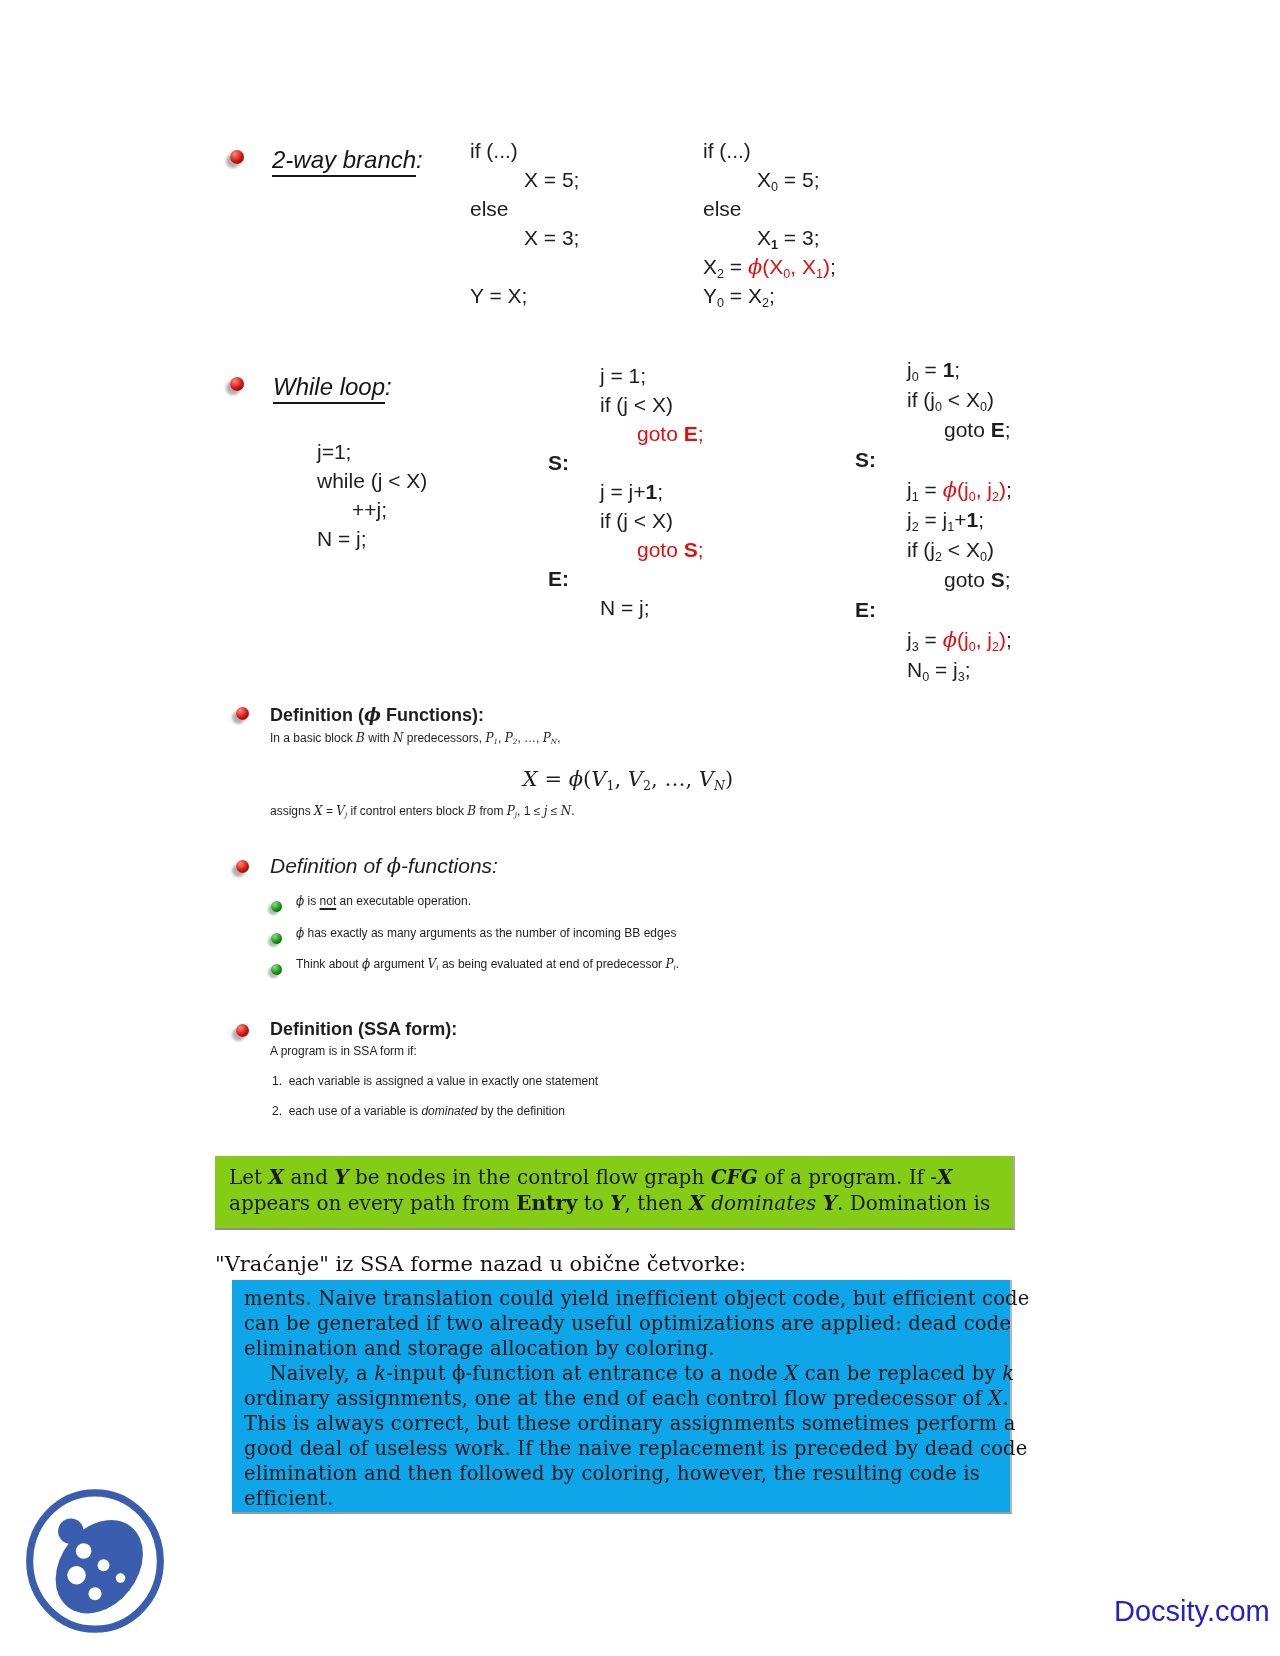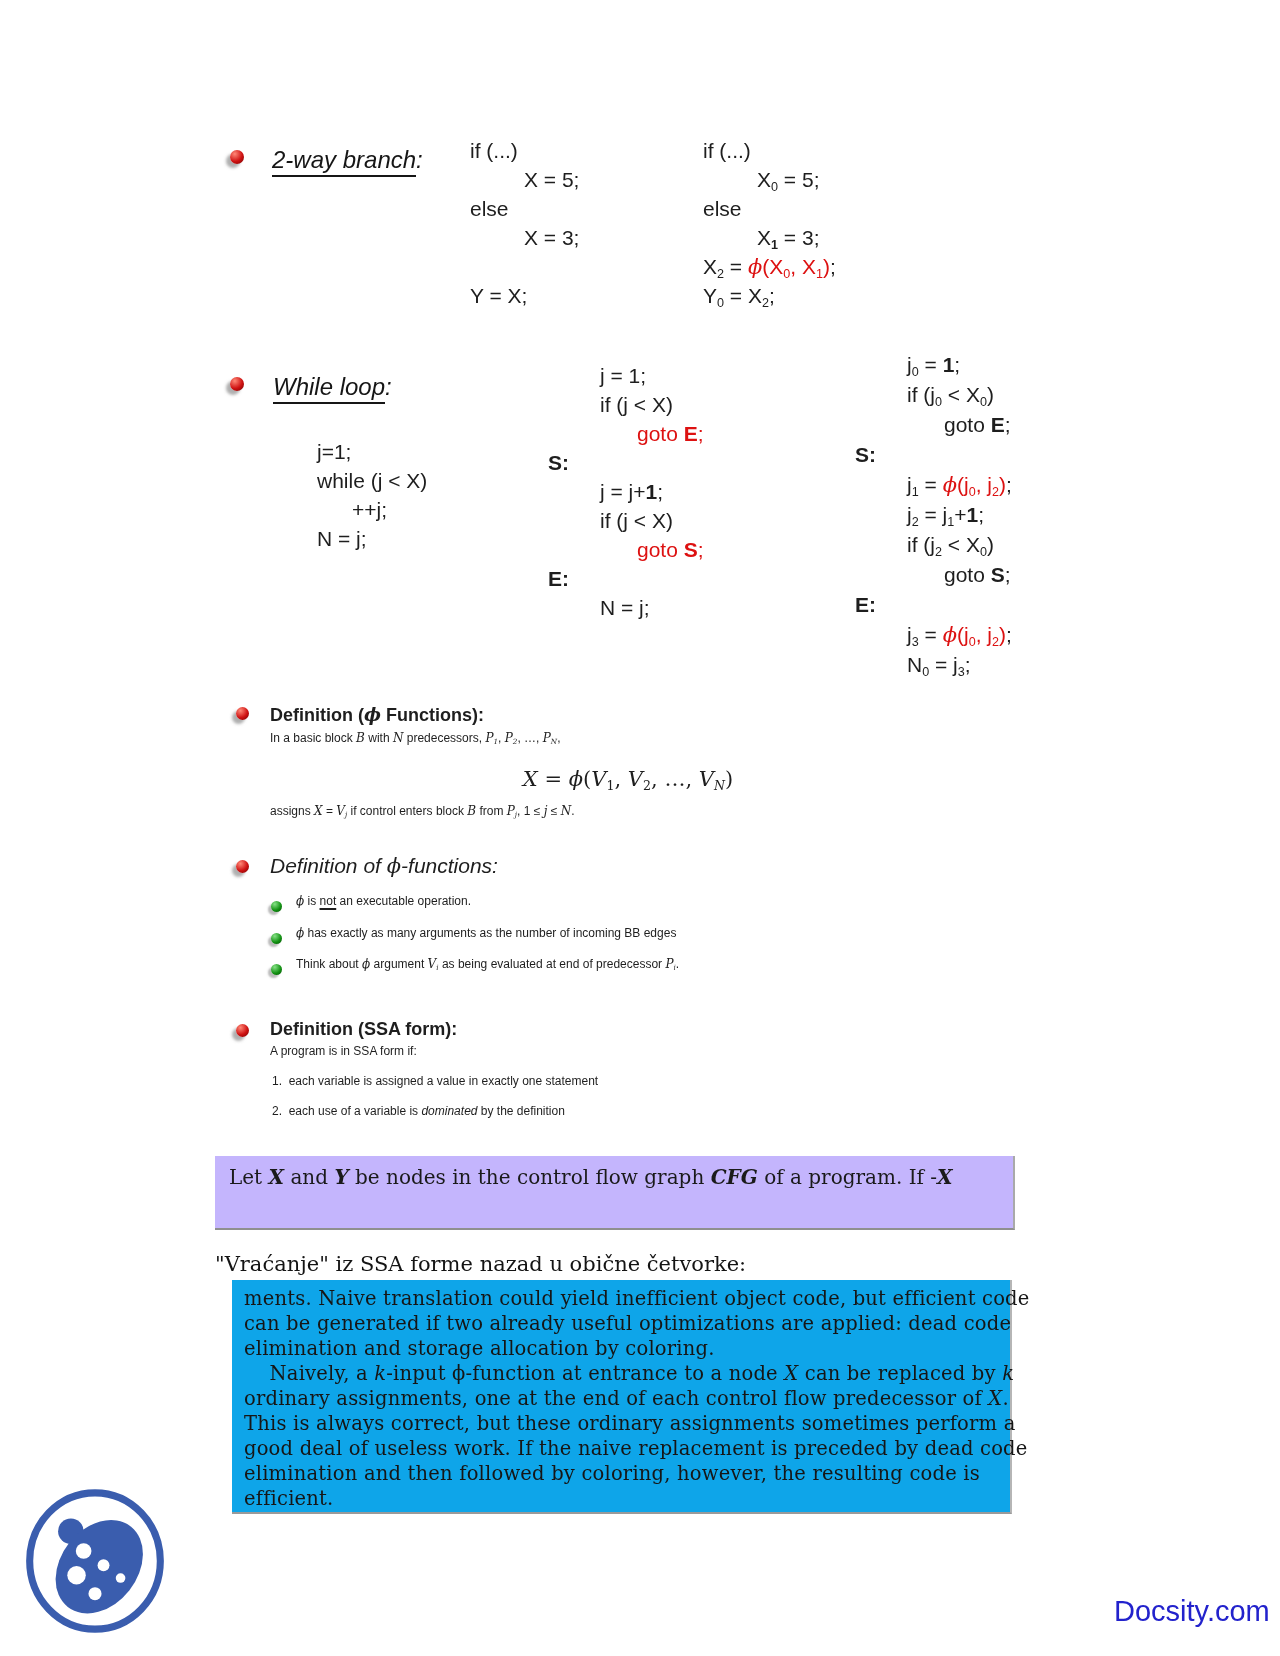--- a/index.html
+++ b/index.html
@@ -4,21 +4,21 @@
 <style>
   html,body{margin:0;padding:0;}
   body{
     width:1280px;height:1656px;background:#ffffff;position:relative;
     font-family:"Liberation Sans","DejaVu Sans",sans-serif;color:#1e1e1e;
     overflow:hidden;
   }
   .abs{position:absolute;}
   
   .ln{white-space:pre;height:29px;line-height:29px;}
-  .lh30 .ln{height:30px;line-height:30px;}
+  .lh30 .ln{height:30px;line-height:40px;}
   .lh26 .ln{height:26px;line-height:26px;}
   .lh25 .ln{height:25px;line-height:25px;}
   .codecol{position:absolute;font-size:21px;}
   
   .s1{padding-left:54px;}
   .s1a{padding-left:35px;}
   .st{padding-left:52px;}
   .st2{padding-left:89px;}
   
   .b{font-weight:bold;}
@@ -35,21 +35,21 @@
   .bodytext{position:absolute;font-size:12px;white-space:pre;}
   
   .bullet{position:absolute;border-radius:50%;}
   .bullet.red14{width:14px;height:14px;background:radial-gradient(circle at 34% 28%,#ff8877,#cf1212 55%,#6e0000);box-shadow:-4px 4px 3px rgba(110,110,110,.55);}
   .bullet.red12{width:13px;height:13px;background:radial-gradient(circle at 34% 28%,#ff8877,#cf1212 55%,#6e0000);box-shadow:-4px 4px 3px rgba(110,110,110,.55);}
   .bullet.green{width:11px;height:11px;background:radial-gradient(circle at 34% 28%,#86e286,#129012 58%,#044d04);box-shadow:-3px 3px 2px rgba(120,120,120,.5);}
   
   .formula{position:absolute;left:258px;width:740px;text-align:center;font-size:21px;
     font-family:"DejaVu Serif","Liberation Serif",serif;white-space:pre;}
   
-  .scanbox{position:absolute;background:#c4b5fd;border-right:2px solid #a9a9a9;border-bottom:2px solid #8f8f8f;
+  .scanbox{position:absolute;background:#84cc16;border-right:2px solid #a9a9a9;border-bottom:2px solid #8f8f8f;
     font-family:"DejaVu Serif","Liberation Serif",serif;color:#1a1a1a;}
   .scanbox2{position:absolute;background:#0ea5e9;border-right:2px solid #b5b5b5;border-bottom:2px solid #9a9a9a;
     font-family:"DejaVu Serif","Liberation Serif",serif;color:#161616;letter-spacing:0.2px;}
   .serifhead{position:absolute;font-family:"DejaVu Serif","Liberation Serif",serif;font-size:21px;white-space:pre;color:#141414;}
   .docsity-link{position:absolute;left:1103px;top:1595px;font-size:29px;color:#2222cc;cursor:pointer;margin-left:11px;}
 </style>
 </head>
 <body>
 
 <span class="bullet red14 abs" style="left:230px;top:150px;"></span>
@@ -121,20 +121,21 @@
 <div class="bodytext" style="left:296px;top:957px;"><span>Think about </span><span class="m">ϕ</span><span> argument </span><span class="m">V</span><span class="m sub">i</span><span> as being evaluated at end of predecessor </span><span class="m">P</span><span class="m sub">i</span><span>.</span></div>
 
 <span class="bullet red12 abs" style="left:236px;top:1024px;"></span>
 <div class="h-bold" style="left:270px;top:1019px;"><span class="b">Definition (SSA form)</span><span>:</span></div>
 <div class="bodytext" style="left:270px;top:1044px;">A program is in SSA form if:</div>
 <div class="bodytext" style="left:272px;top:1074px;"><span>1.  </span><span>each variable is assigned a value in exactly one statement</span></div>
 <div class="bodytext" style="left:272px;top:1104px;"><span>2.  </span><span>each use of a variable is </span><span class="i">dominated</span><span> by the definition</span></div>
 
 <div class="scanbox lh26" style="left:215px;top:1156px;width:784px;height:64px;padding:8px 0 0 14px;font-size:20px;">
     <div class="ln"><span>Let </span><span class="b i">X</span><span> and </span><span class="b i">Y</span><span> be nodes in the control flow graph </span><span class="b i">CFG</span><span> of a program. If -</span><span class="b i">X</span></div>
+    <div class="ln"><span>appears on every path from </span><span class="b">Entry</span><span> to </span><span class="b i">Y</span><span>, then </span><span class="b i">X</span><span> </span><span class="i">dominates</span><span> </span><span class="b i">Y</span><span>. Domination is</span></div>
   </div>
 
 <div class="serifhead" style="left:215px;top:1252px;">"Vraćanje" iz SSA forme nazad u obične četvorke:</div>
 
 <div class="scanbox2 lh25" style="left:232px;top:1280px;width:766px;height:226px;padding:6px 0 0 12px;font-size:19.5px;">
     <div class="ln"><span>ments. Naive translation could yield inefficient object code, but efficient code</span></div>
     <div class="ln"><span>can be generated if two already useful optimizations are applied: dead code</span></div>
     <div class="ln"><span>elimination and storage allocation by coloring.</span></div>
     <div class="ln"><span>    Naively, a </span><span class="i">k</span><span>-input ϕ-function at entrance to a node </span><span class="i">X</span><span> can be replaced by </span><span class="i">k</span></div>
     <div class="ln"><span>ordinary assignments, one at the end of each control flow predecessor of </span><span class="i">X</span><span>.</span></div>

